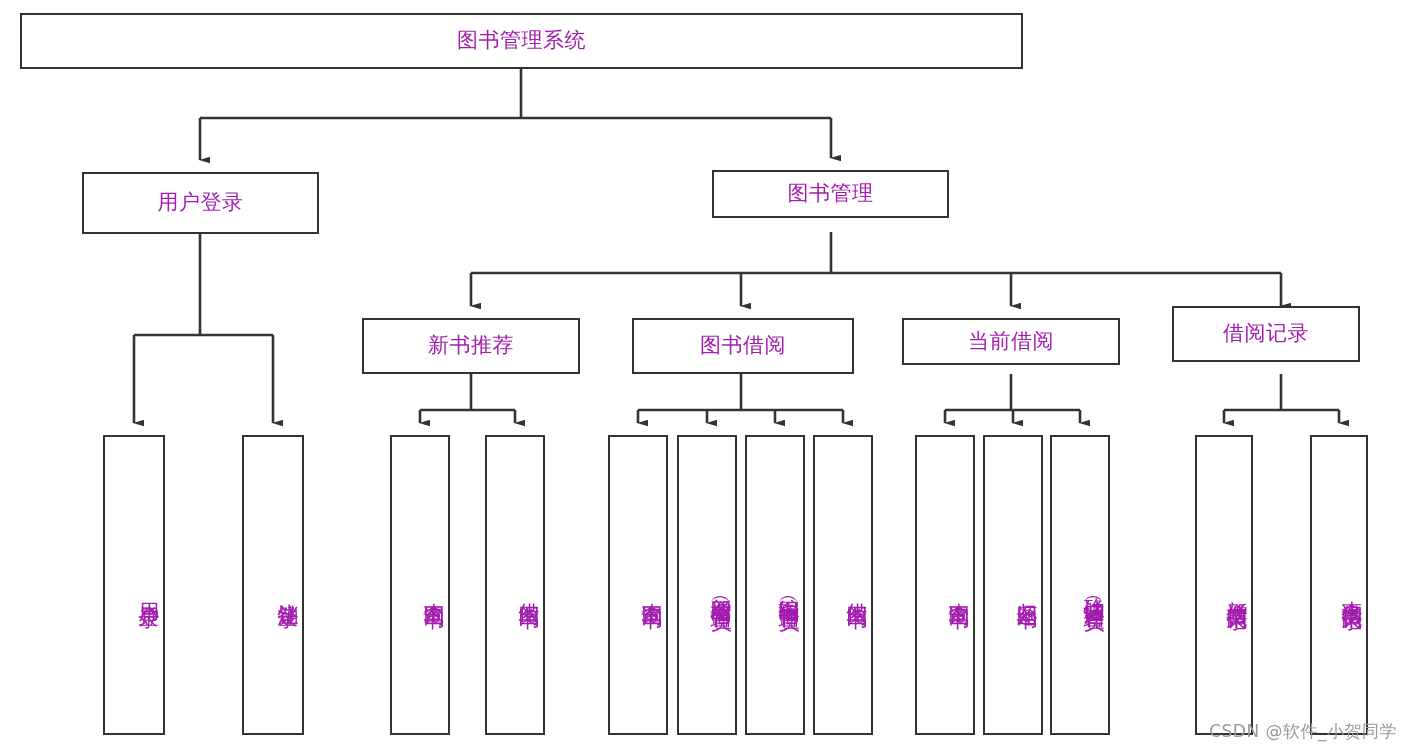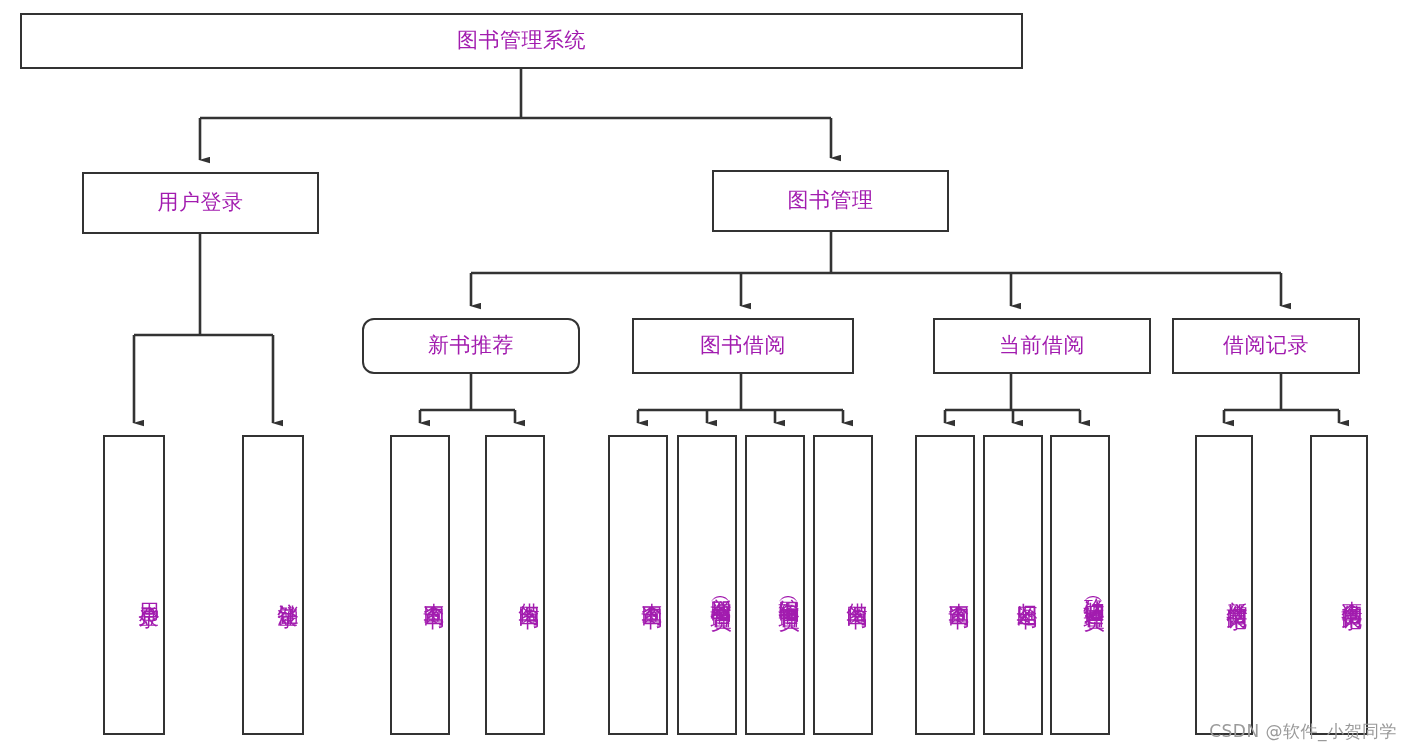--- a/index.html
+++ b/index.html
@@ -121,34 +121,34 @@
     </g>
   </svg>
 
   <div class="node h" style="left:20px;top:13px;width:1003px;height:56px;">
     <span>图书管理系统</span>
   </div>
 
   <div class="node h" style="left:82px;top:172px;width:237px;height:62px;">
     <span>用户登录</span>
   </div>
-  <div class="node h" style="left:712px;top:170px;width:237px;height:62px;">
+  <div class="node h" style="left:712px;top:170px;width:237px;height:48px;">
     <span>图书管理</span>
   </div>
 
-  <div class="node h" style="left:362px;top:318px;width:218px;height:56px;border-radius:12px;">
+  <div class="node h" style="left:362px;top:318px;width:218px;height:56px;">
     <span>新书推荐</span>
   </div>
   <div class="node h" style="left:632px;top:318px;width:222px;height:56px;">
     <span>图书借阅</span>
   </div>
-  <div class="node h" style="left:933px;top:318px;width:218px;height:56px;">
+  <div class="node h" style="left:902px;top:318px;width:218px;height:47px;">
     <span>当前借阅</span>
   </div>
-  <div class="node h" style="left:1172px;top:318px;width:188px;height:56px;">
+  <div class="node h" style="left:1172px;top:306px;width:188px;height:56px;">
     <span>借阅记录</span>
   </div>
 
   <div class="node v" style="left:103px;top:435px;width:62px;height:300px;">
     <span class="vtext">用户登录</span>
   </div>
   <div class="node v" style="left:242px;top:435px;width:62px;height:300px;">
     <span class="vtext">注销登录</span>
   </div>
   <div class="node v" style="left:390px;top:435px;width:60px;height:300px;">

